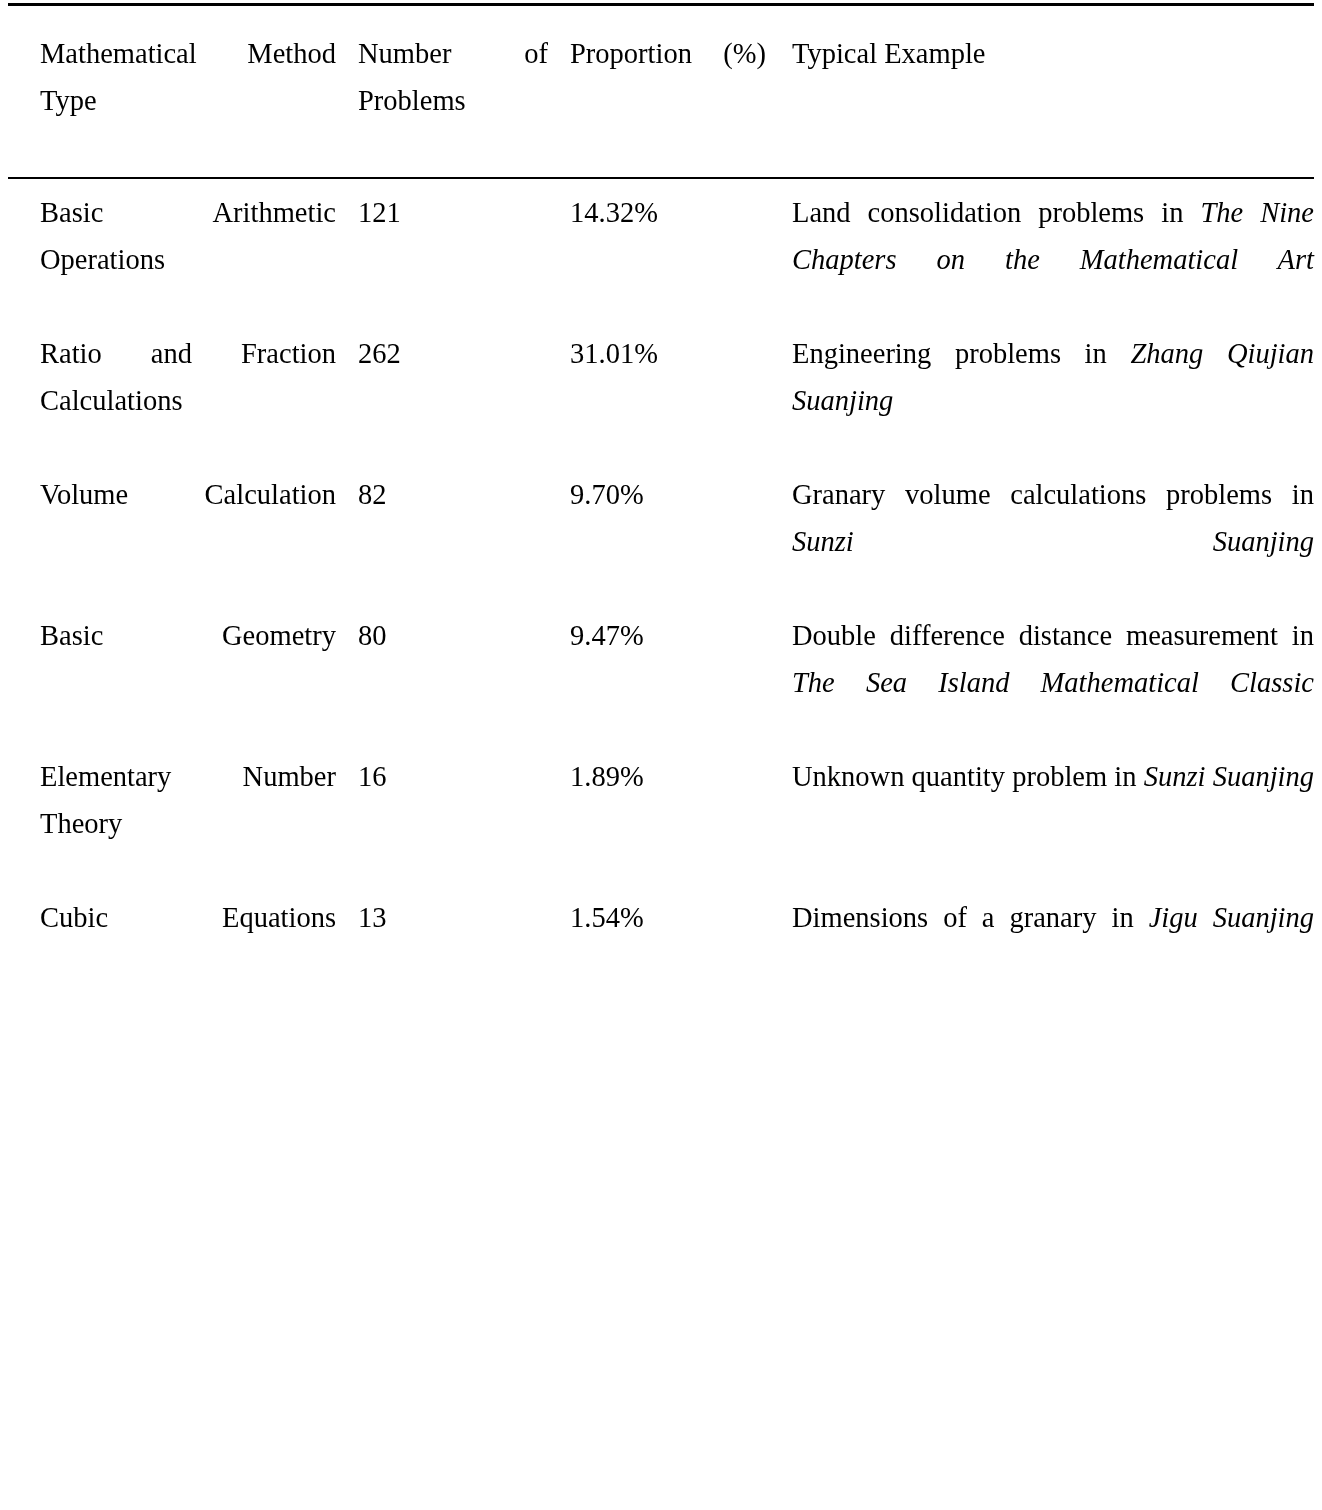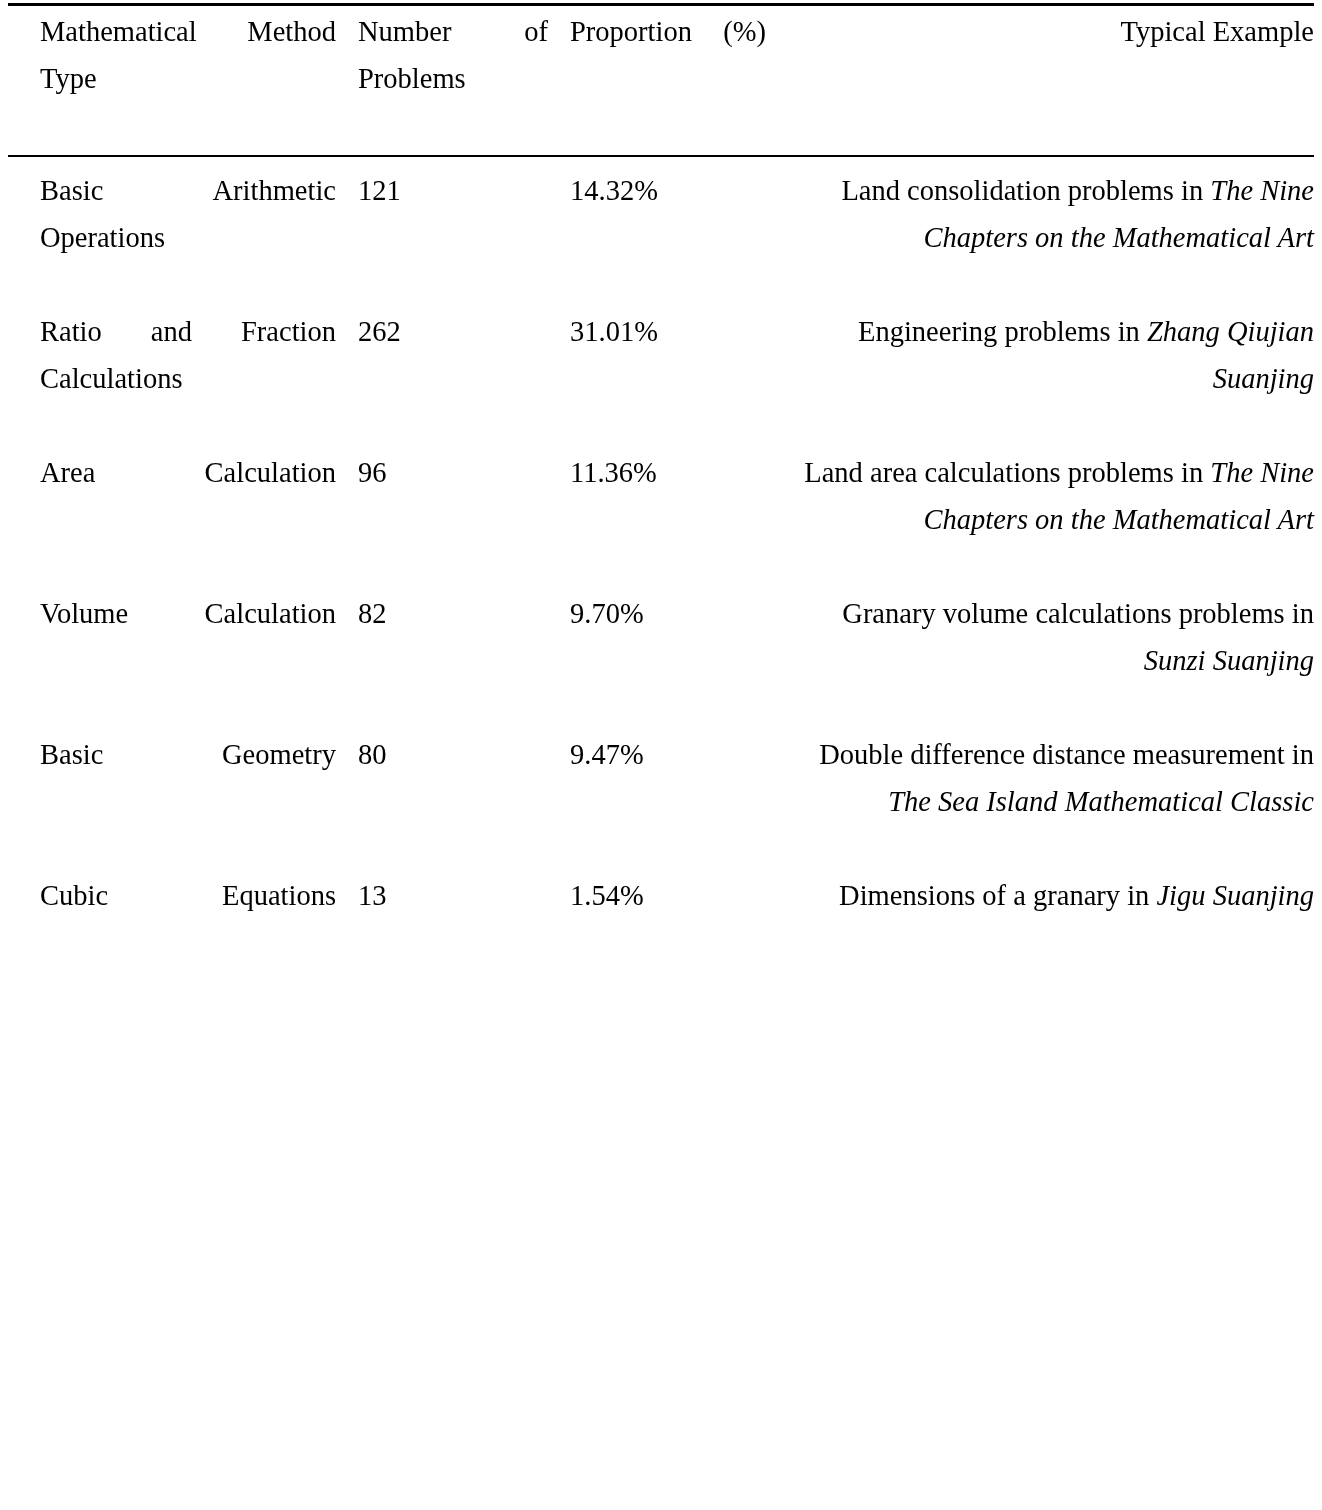--- a/index.html
+++ b/index.html
@@ -58,32 +58,32 @@
   col.c4 { width: 538px; }
 
   .cell {
     padding-left: 22px;
     padding-right: 0px;
     text-align: justify;
     text-justify: inter-word;
     hyphens: none;
   }
   .cell.c1inner { width: 296px; }
-  .cell.c4inner { width: 522px; padding-left: 26px; text-align: right; }
+  .cell.c4inner { width: 522px; padding-left: 26px; }
 
   .just { text-align: justify; }
   .just::after {
     content: "";
     display: inline-block;
     width: 100%;
     height: 0;
   }
   .nojust { text-align: left; }
 
-  thead td .cell { padding-top: 2px; }
+  thead td .cell { padding-top: 24px; }
   thead tr.head td { padding-bottom: 6px; }
 
   tbody tr.datarow td { padding-top: 0px; }
   tbody tr.datarow:first-child td .cell { padding-top: 10px; }
 
   i, em { font-style: italic; }
 </style>
 </head>
 <body>
 
@@ -149,34 +149,20 @@
           </td>
           <td>
             <div class="cell nojust">31.01%</div>
           </td>
           <td>
             <div class="cell c4inner just">Engineering problems in <i>Zhang Qiujian Suanjing</i></div>
           </td>
         </tr>
         <tr class="datarow">
           <td>
-            <div class="cell c1inner just">Area Calculation</div>
-          </td>
-          <td>
-            <div class="cell nojust">96</div>
-          </td>
-          <td>
-            <div class="cell nojust">11.36%</div>
-          </td>
-          <td>
-            <div class="cell c4inner just">Land area calculations problems in <i>The Nine Chapters on the Mathematical Art</i></div>
-          </td>
-        </tr>
-        <tr class="datarow">
-          <td>
             <div class="cell c1inner just">Volume Calculation</div>
           </td>
           <td>
             <div class="cell nojust">82</div>
           </td>
           <td>
             <div class="cell nojust">9.70%</div>
           </td>
           <td>
             <div class="cell c4inner just">Granary volume calculations problems in <i>Sunzi Suanjing</i></div>
@@ -187,20 +173,34 @@
             <div class="cell c1inner just">Basic Geometry</div>
           </td>
           <td>
             <div class="cell nojust">80</div>
           </td>
           <td>
             <div class="cell nojust">9.47%</div>
           </td>
           <td>
             <div class="cell c4inner just">Double difference distance measurement in <i>The Sea Island Mathematical Classic</i></div>
+          </td>
+        </tr>
+        <tr class="datarow">
+          <td>
+            <div class="cell c1inner just">Elementary Number Theory</div>
+          </td>
+          <td>
+            <div class="cell nojust">16</div>
+          </td>
+          <td>
+            <div class="cell nojust">1.89%</div>
+          </td>
+          <td>
+            <div class="cell c4inner just">Unknown quantity problem in <i>Sunzi Suanjing</i></div>
           </td>
         </tr>
         <tr class="datarow">
           <td>
             <div class="cell c1inner just">Cubic Equations</div>
           </td>
           <td>
             <div class="cell nojust">13</div>
           </td>
           <td>

